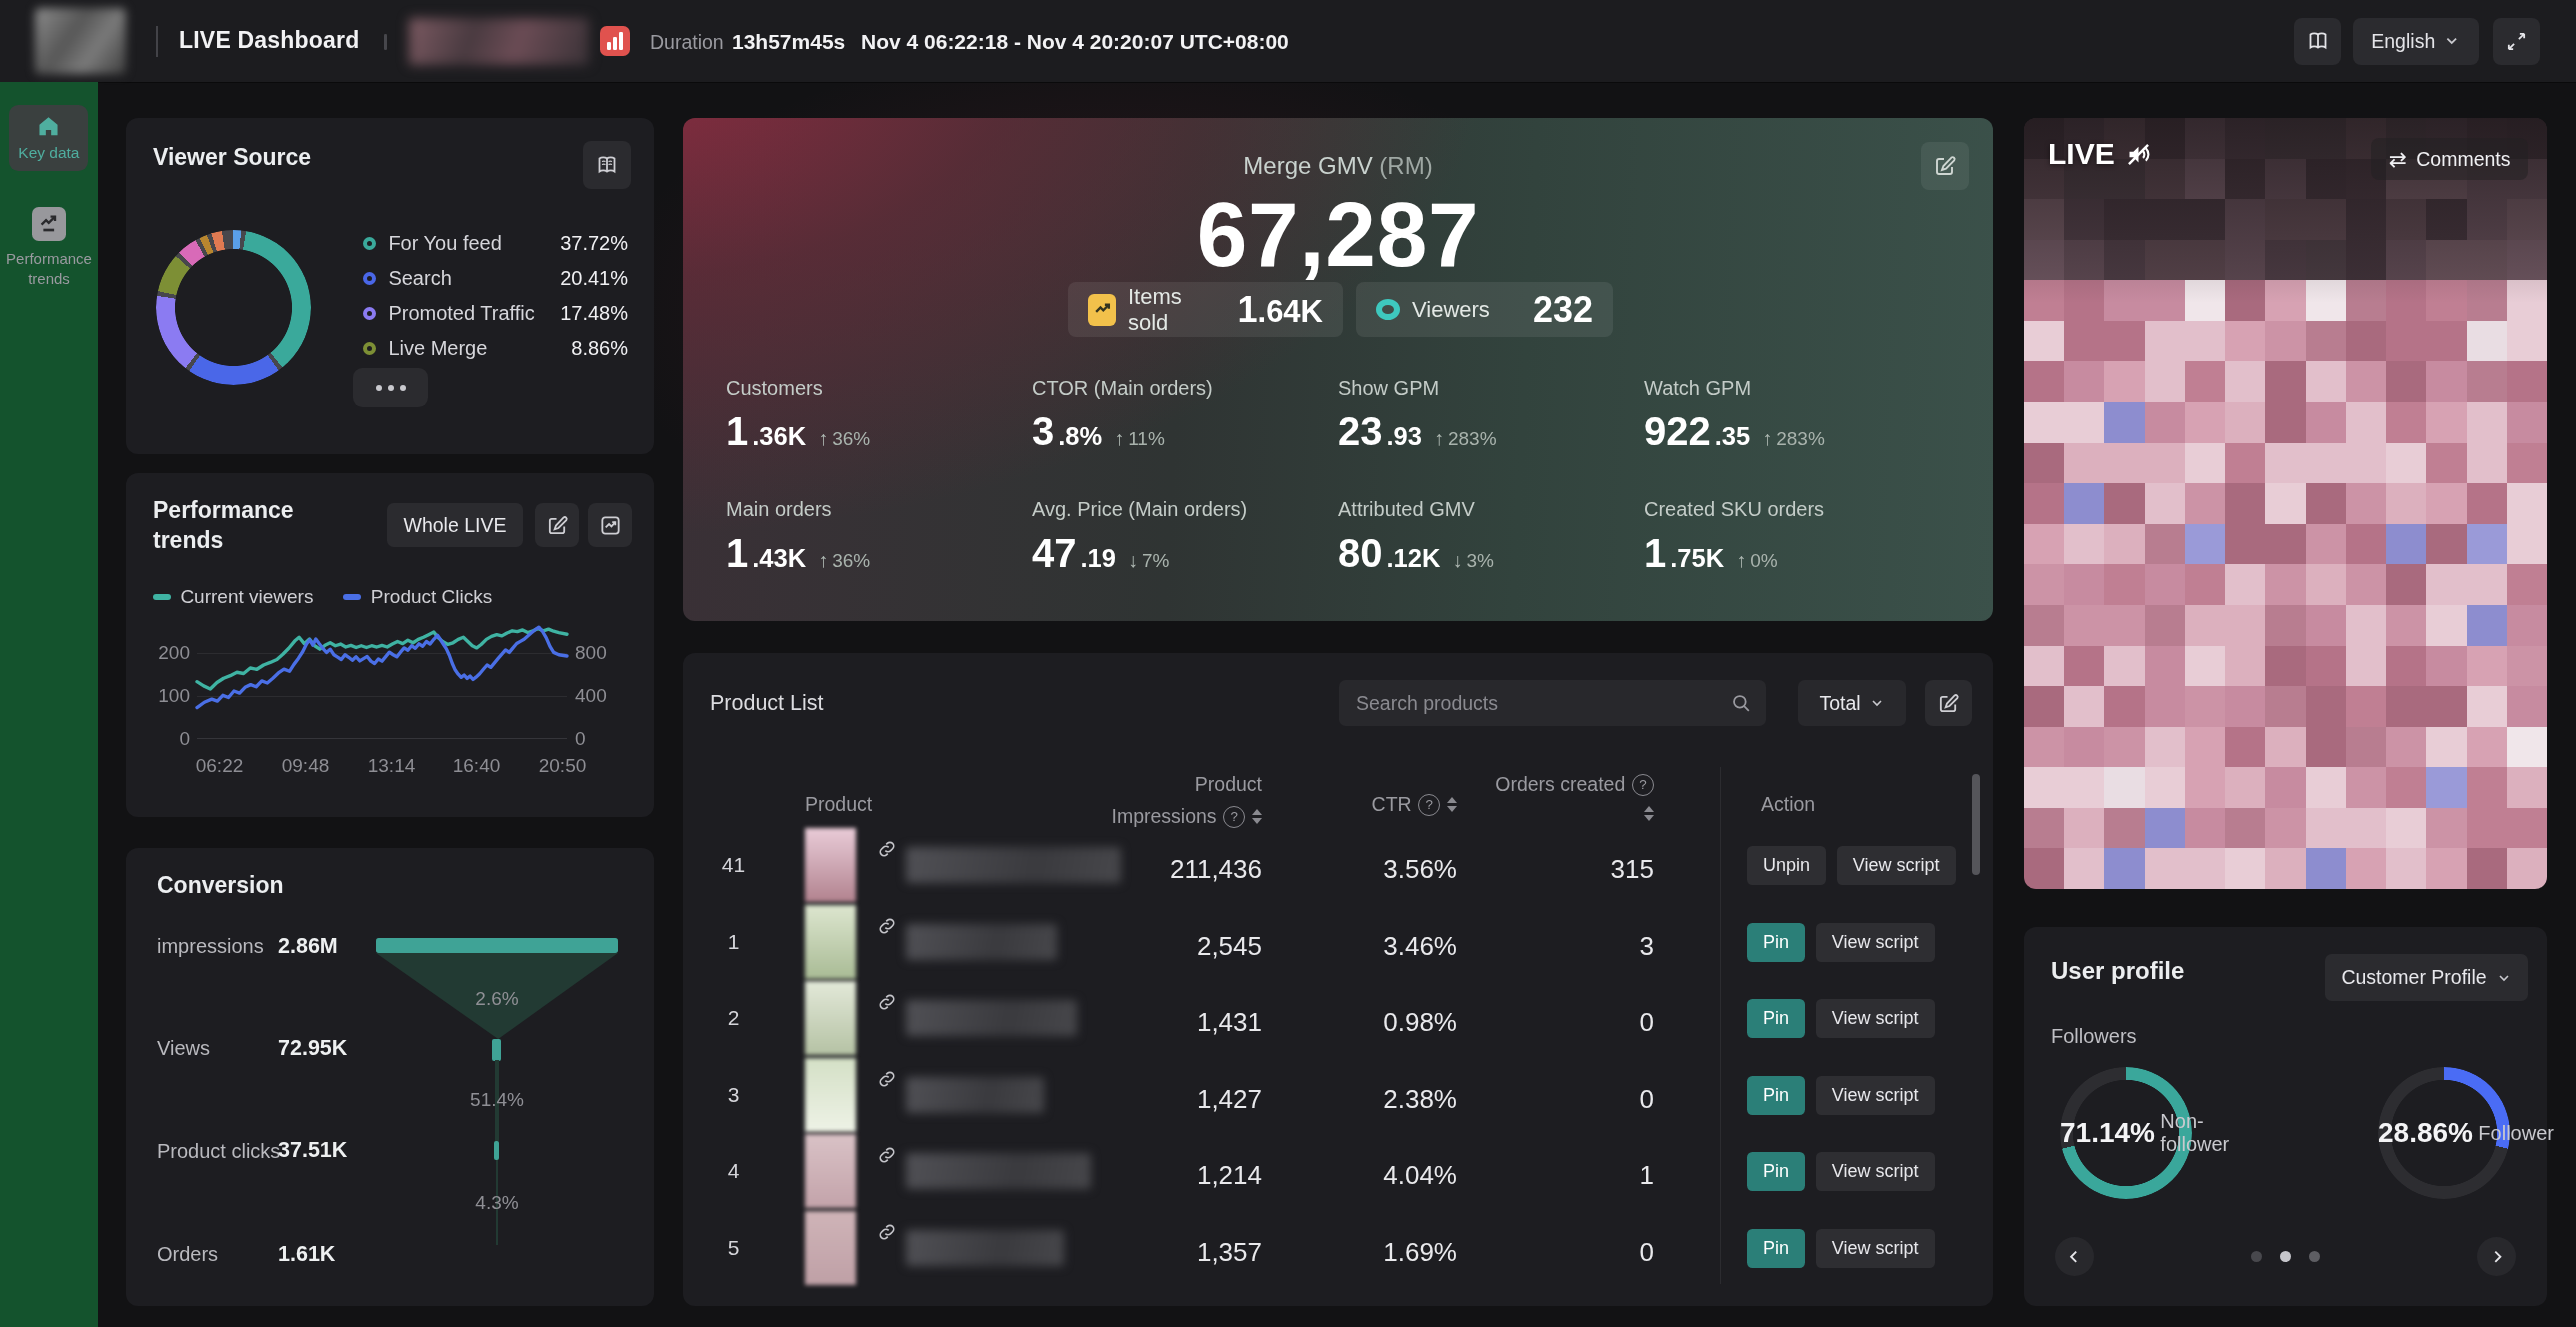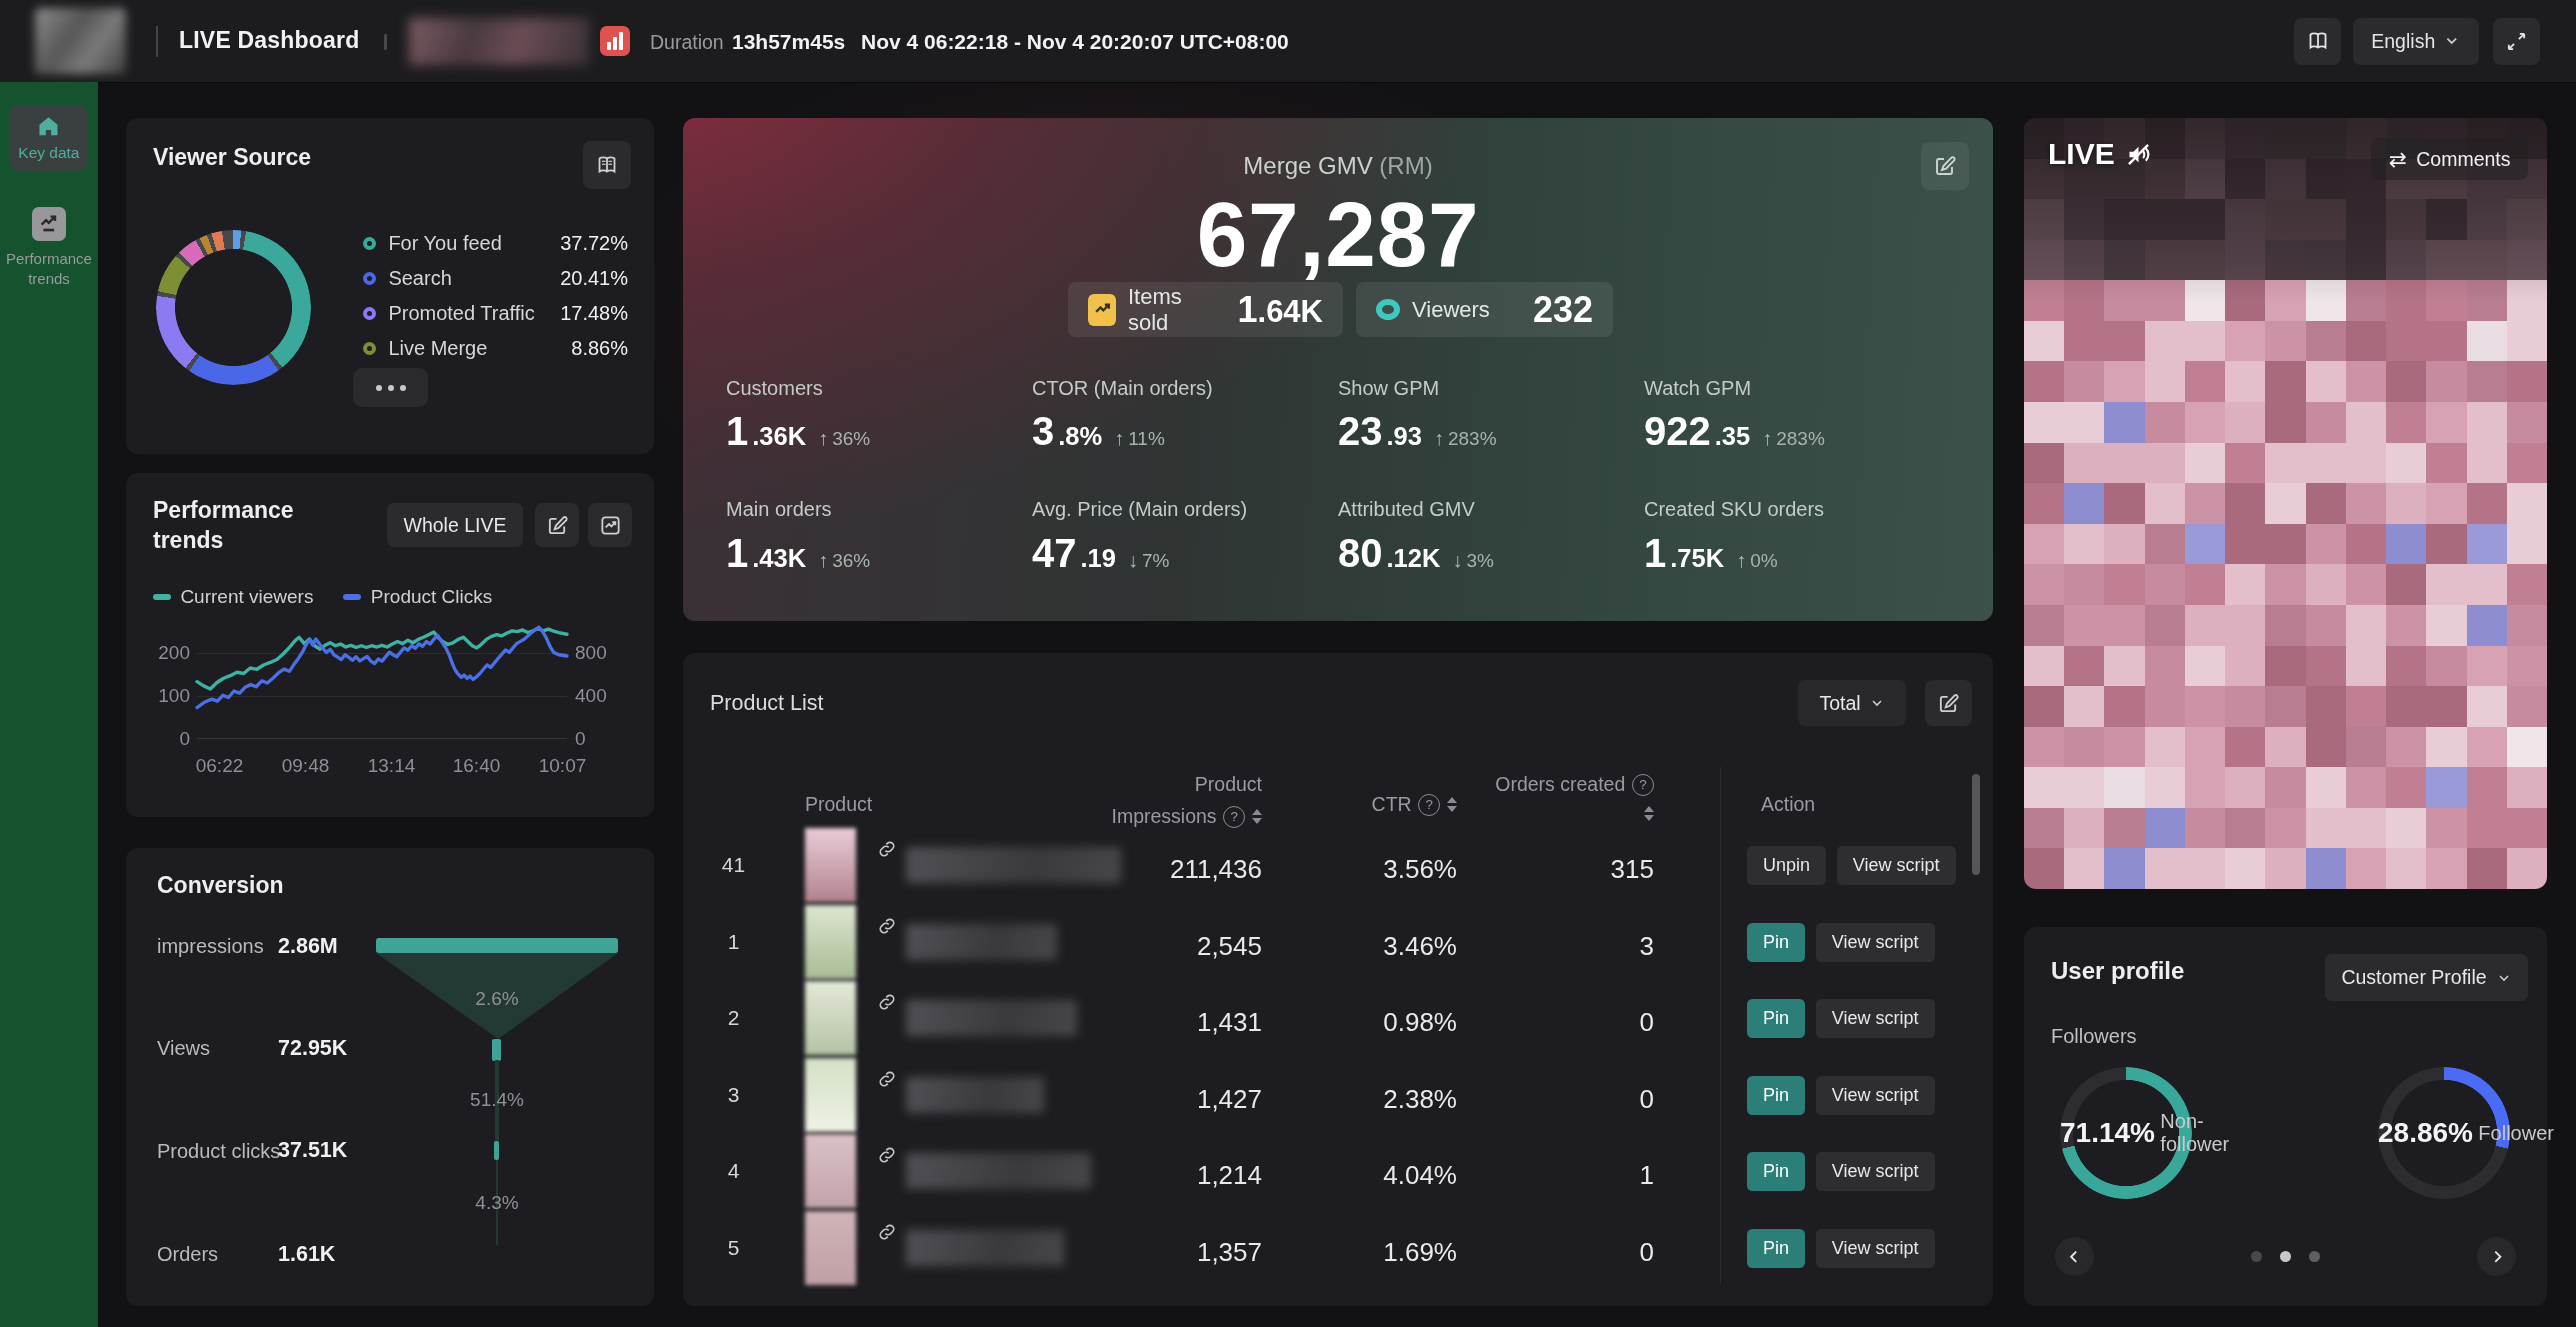--- a/index.html
+++ b/index.html
@@ -306,21 +306,21 @@
     <span class="tick r" style="top:212px">400</span>
     <span class="tick r" style="top:255px">0</span>
     <svg id="trend-lines" width="370" height="128" viewBox="0 0 550 190" style="position:absolute;left:71px;top:138px;overflow:visible">
         <polyline points="0.0,104.9 9.9,111.2 19.8,115.7 29.7,106.2 39.6,99.8 49.5,96.0 59.4,90.9 69.3,92.8 79.2,84.6 89.1,86.5 99.0,80.1 108.9,76.3 118.8,71.9 127.6,64.2 136.4,55.3 145.2,44.6 151.8,38.8 159.5,48.4 167.2,41.4 174.9,51.5 182.6,56.6 190.3,50.9 198.0,47.1 205.7,51.5 213.4,49.0 221.1,53.4 228.8,50.9 236.5,54.1 244.2,51.5 251.9,54.1 259.6,51.5 267.3,53.4 275.0,50.9 282.7,53.4 290.4,49.0 298.1,45.2 305.8,48.4 313.5,43.3 321.2,47.1 328.9,42.0 336.6,38.8 344.3,35.0 352.0,31.2 358.6,39.5 365.2,45.2 372.9,49.6 380.6,47.1 388.3,42.0 396.0,38.8 402.6,45.2 409.2,51.5 415.8,54.7 422.4,49.6 430.1,42.0 437.8,37.6 445.5,35.0 453.2,36.9 460.9,32.5 468.6,29.3 476.3,30.6 484.0,28.0 491.7,31.9 499.4,29.3 507.1,26.1 514.8,29.3 522.5,26.8 530.2,29.9 537.9,31.9 550.0,34.4" fill="none" stroke="#3fb3a3" stroke-width="5" stroke-linejoin="round" stroke-linecap="round"></polyline>
         <polyline points="0.0,143.5 11.0,135.5 22.0,130.8 30.3,133.9 38.5,125.2 46.8,128.4 55.0,118.8 63.3,122.0 71.5,113.3 79.8,109.3 88.0,112.5 96.3,103.8 104.5,106.9 112.8,99.8 121.0,91.9 129.3,86.3 137.5,89.5 144.1,79.2 150.7,70.4 157.3,60.1 162.8,49.0 167.8,42.7 172.2,50.6 176.6,41.4 181.5,48.2 187.0,55.3 192.5,61.4 198.0,56.6 203.5,64.9 209.0,68.4 214.5,72.0 220.0,64.9 225.5,68.7 231.0,73.1 236.5,68.0 242.0,74.1 247.5,70.7 253.0,67.4 258.5,74.4 264.0,77.9 269.5,71.2 275.0,74.4 280.5,67.7 286.0,61.1 291.5,64.9 297.0,68.0 302.5,61.1 308.0,54.7 313.5,58.2 319.0,51.5 324.5,55.3 330.0,48.7 335.5,52.2 341.0,45.2 346.5,49.0 352.0,41.9 357.5,36.0 361.9,42.3 366.3,49.3 370.7,56.1 375.1,65.7 379.5,77.9 383.9,87.7 388.3,93.8 392.7,98.5 397.1,95.0 401.5,100.1 405.9,96.6 410.3,101.7 414.7,98.2 420.2,93.1 425.7,86.5 431.2,80.1 436.7,83.6 442.2,76.9 447.7,70.4 453.2,64.1 458.7,57.7 464.2,61.4 469.7,54.6 475.2,48.2 480.7,45.0 486.2,41.9 491.7,37.1 497.2,32.3 502.7,27.6 508.2,23.9 513.7,30.3 519.2,39.8 524.7,52.5 530.2,61.4 537.9,64.9 550.0,66.8" fill="none" stroke="#4a6fe6" stroke-width="5" stroke-linejoin="round" stroke-linecap="round"></polyline>
       </svg>
     <span class="xlab" style="left:60px">06:22</span>
     <span class="xlab" style="left:146px">09:48</span>
     <span class="xlab" style="left:232px">13:14</span>
     <span class="xlab" style="left:317px">16:40</span>
-    <span class="xlab" style="left:403px">10:07</span>
+    <span class="xlab" style="left:403px">20:50</span>
   </section>
 
   <section class="panel" id="cv">
     <div class="p-title">Conversion</div>
     <span class="cv-row-l" style="top:87px">impressions</span>
     <span class="cv-row-v" style="top:86px">2.86M</span>
     <span class="cv-row-l" style="top:189px">Views</span>
     <span class="cv-row-v" style="top:188px">72.95K</span>
     <span class="cv-row-l" style="top:292px">Product clicks</span>
     <span class="cv-row-v" style="top:290px">37.51K</span>
@@ -438,20 +438,29 @@
             <span class="s">.75K</span>
             <span class="ar">↑</span>
             <span class="pc">0%</span>
           </div>
       </div>
     </div>
   </section>
 
   <section class="panel" id="pl">
     <div class="p-title">Product List</div>
+    <div class="pl-search">
+      <input type="text" placeholder="Search products" style="">
+      <span>
+          <svg width="21.5" height="21.5" viewBox="0 0 24 24" fill="none" stroke="#9a9aa0" stroke-width="2">
+            <circle cx="11" cy="11" r="6.5"></circle>
+            <line x1="15.8" y1="15.8" x2="21" y2="21"></line>
+          </svg>
+        </span>
+    </div>
     <button class="pl-total">
       <span>Total</span>
       <span>
           <svg width="16" height="16" viewBox="0 0 24 24" fill="none" stroke="#c9c9ce" stroke-width="2.4">
             <polyline points="6,9 12,15 18,9"></polyline>
           </svg>
         </span>
     </button>
     <button class="icon-btn pl-edit">
       <span>

